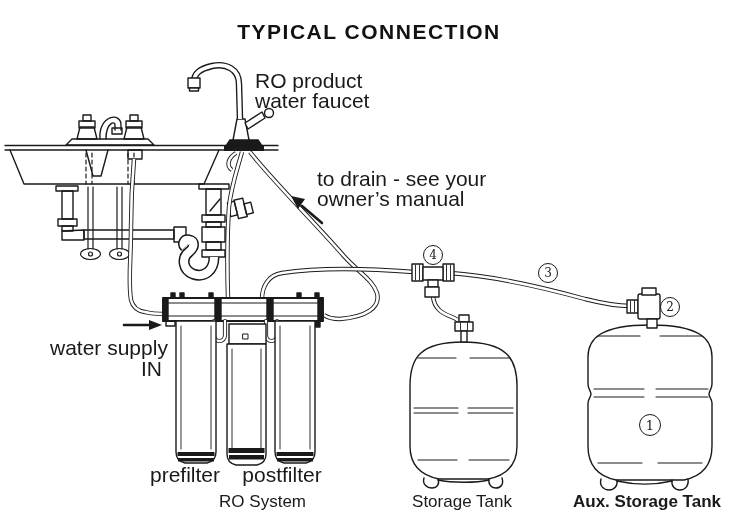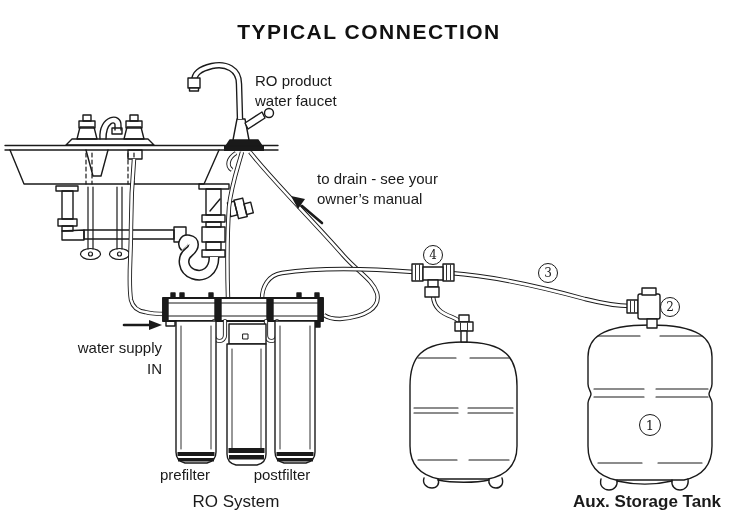--- a/index.html
+++ b/index.html
@@ -1,21 +1,21 @@
 <!DOCTYPE html>
 <html><head>
 <meta charset="utf-8">
 <style>
   html,body{margin:0;padding:0;background:#ffffff;}
   #stage{
     position:relative;width:738px;height:511px;background:#ffffff;
     font-family:"Liberation Sans", sans-serif;color:#1a1a1a;overflow:hidden;margin-top:12px;
   }
   #lineart{position:absolute;left:0;top:0;}
-  .lbl{position:absolute;font-size:15px;line-height:20px;white-space:pre;color:#1a1a1a;}
+  .lbl{position:absolute;font-size:21px;line-height:20px;white-space:pre;color:#1a1a1a;}
   .lbl-lg{position:absolute;font-size:17px;line-height:20px;white-space:pre;color:#1a1a1a;}
   .title{
     position:absolute;left:0;top:8px;width:738px;text-align:center;
     font-size:21px;font-weight:bold;letter-spacing:1.5px;color:#111;
   }
   .callout{
     position:absolute;width:18px;height:18px;border:1.4px solid #1a1a1a;border-radius:50%;
     display:flex;align-items:center;justify-content:center;
     font-family:"DejaVu Serif", serif;font-size:12px;line-height:1;background:#ffffff;
   }
@@ -260,21 +260,22 @@
 
   <div class="lbl" style="left:255px;top:59px;"><span>RO product</span><br><span>water faucet</span></div>
 
   <div class="lbl right" style="left:50px;top:325px;width:112px;line-height:21px;"><span>water supply</span><br><span>IN</span></div>
 
   <div class="lbl" style="left:317px;top:157px;"><span>to drain - see your</span><br><span>owner’s manual</span></div>
 
   <div class="lbl" style="left:242px;top:453px;width:80px;text-align:center;">postfilter</div>
   <div class="lbl" style="left:145px;top:453px;width:80px;text-align:center;">prefilter</div>
 
-  <div class="lbl-lg" style="left:166px;top:480px;width:140px;text-align:center;">RO System</div>
+  <div class="lbl-lg" style="left:166px;top:480px;width:140px;text-align:right;">RO System</div>
+  <div class="lbl-lg" style="left:392px;top:480px;width:140px;text-align:center;">Storage Tank</div>
   <div class="lbl-lg" style="left:565px;top:480px;width:164px;text-align:center;font-weight:bold;">Aux. Storage Tank</div>
 
   <span class="callout big" style="left:639px;top:402px;">1</span>
   <span class="callout" style="left:660px;top:285px;">2</span>
   <span class="callout" style="left:538px;top:251px;">3</span>
   <span class="callout" style="left:423px;top:233px;">4</span>
 
 </div>
 
 </body></html>

